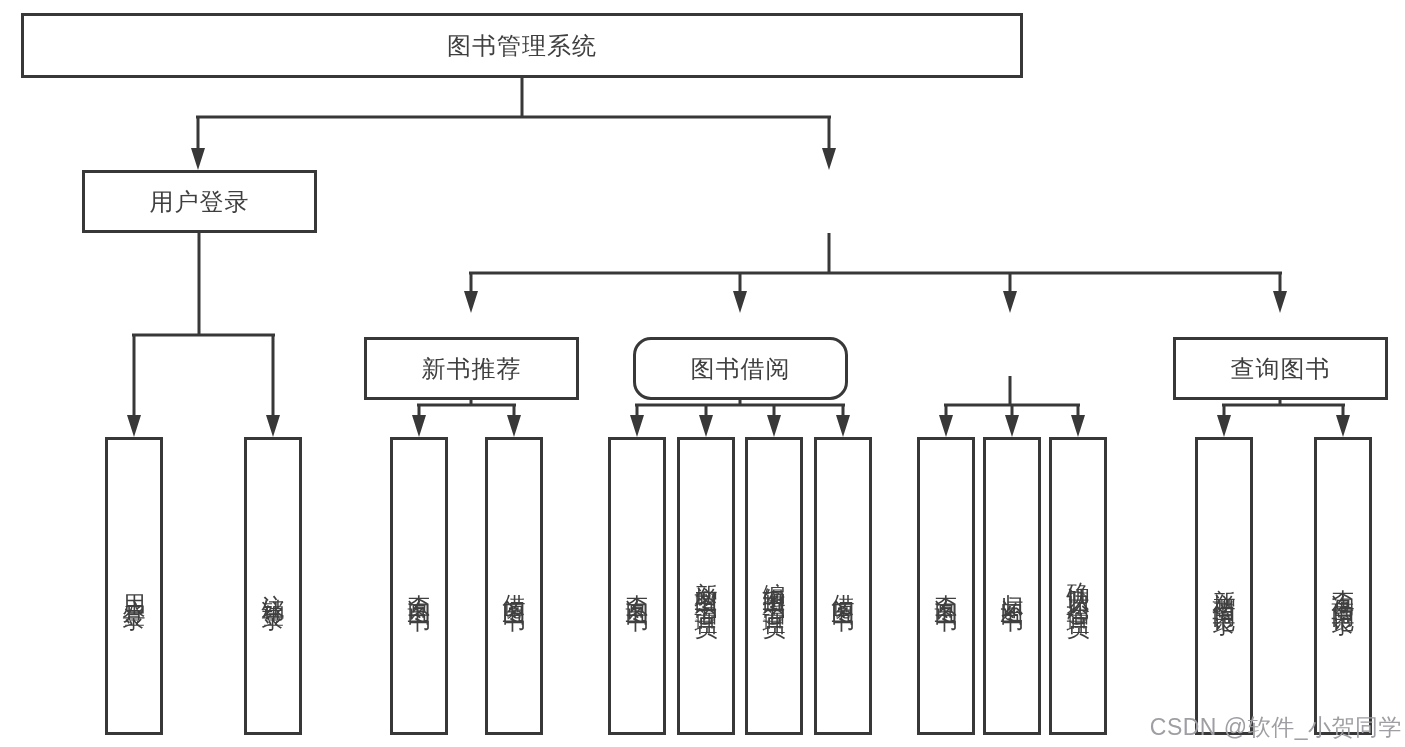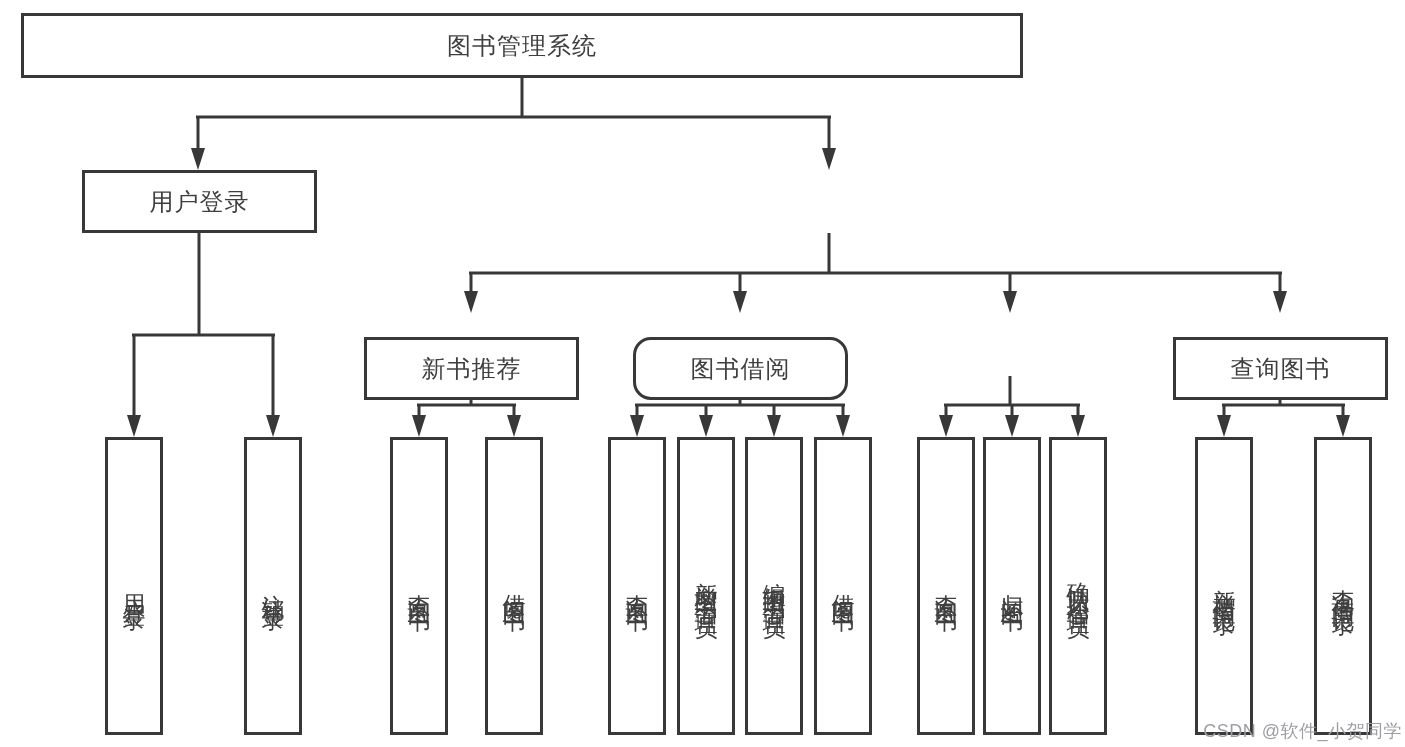--- a/index.html
+++ b/index.html
@@ -58,21 +58,21 @@
   .lf1{left:105px;} .lf2{left:244px;}
   .lf3{left:390px;} .lf4{left:485px;}
   .lf5{left:608px;} .lf6{left:677px;} .lf7{left:745px;} .lf8{left:814px;}
   .lf9{left:917px;} .lf10{left:983px;} .lf11{left:1049px;}
   .lf12{left:1195px;} .lf13{left:1314px;}
   .watermark{
     position:absolute;
     right:3px;
     bottom:4px;
     color:var(--wm);
-    font-size:18px;
+    font-size:23px;
     letter-spacing:0.5px;
   }
 </style>
 </head>
 <body>
 
 <div class="canvas">
 
   <svg class="wires" viewBox="0 0 1405 747" xmlns="http://www.w3.org/2000/svg" aria-hidden="true">
 

